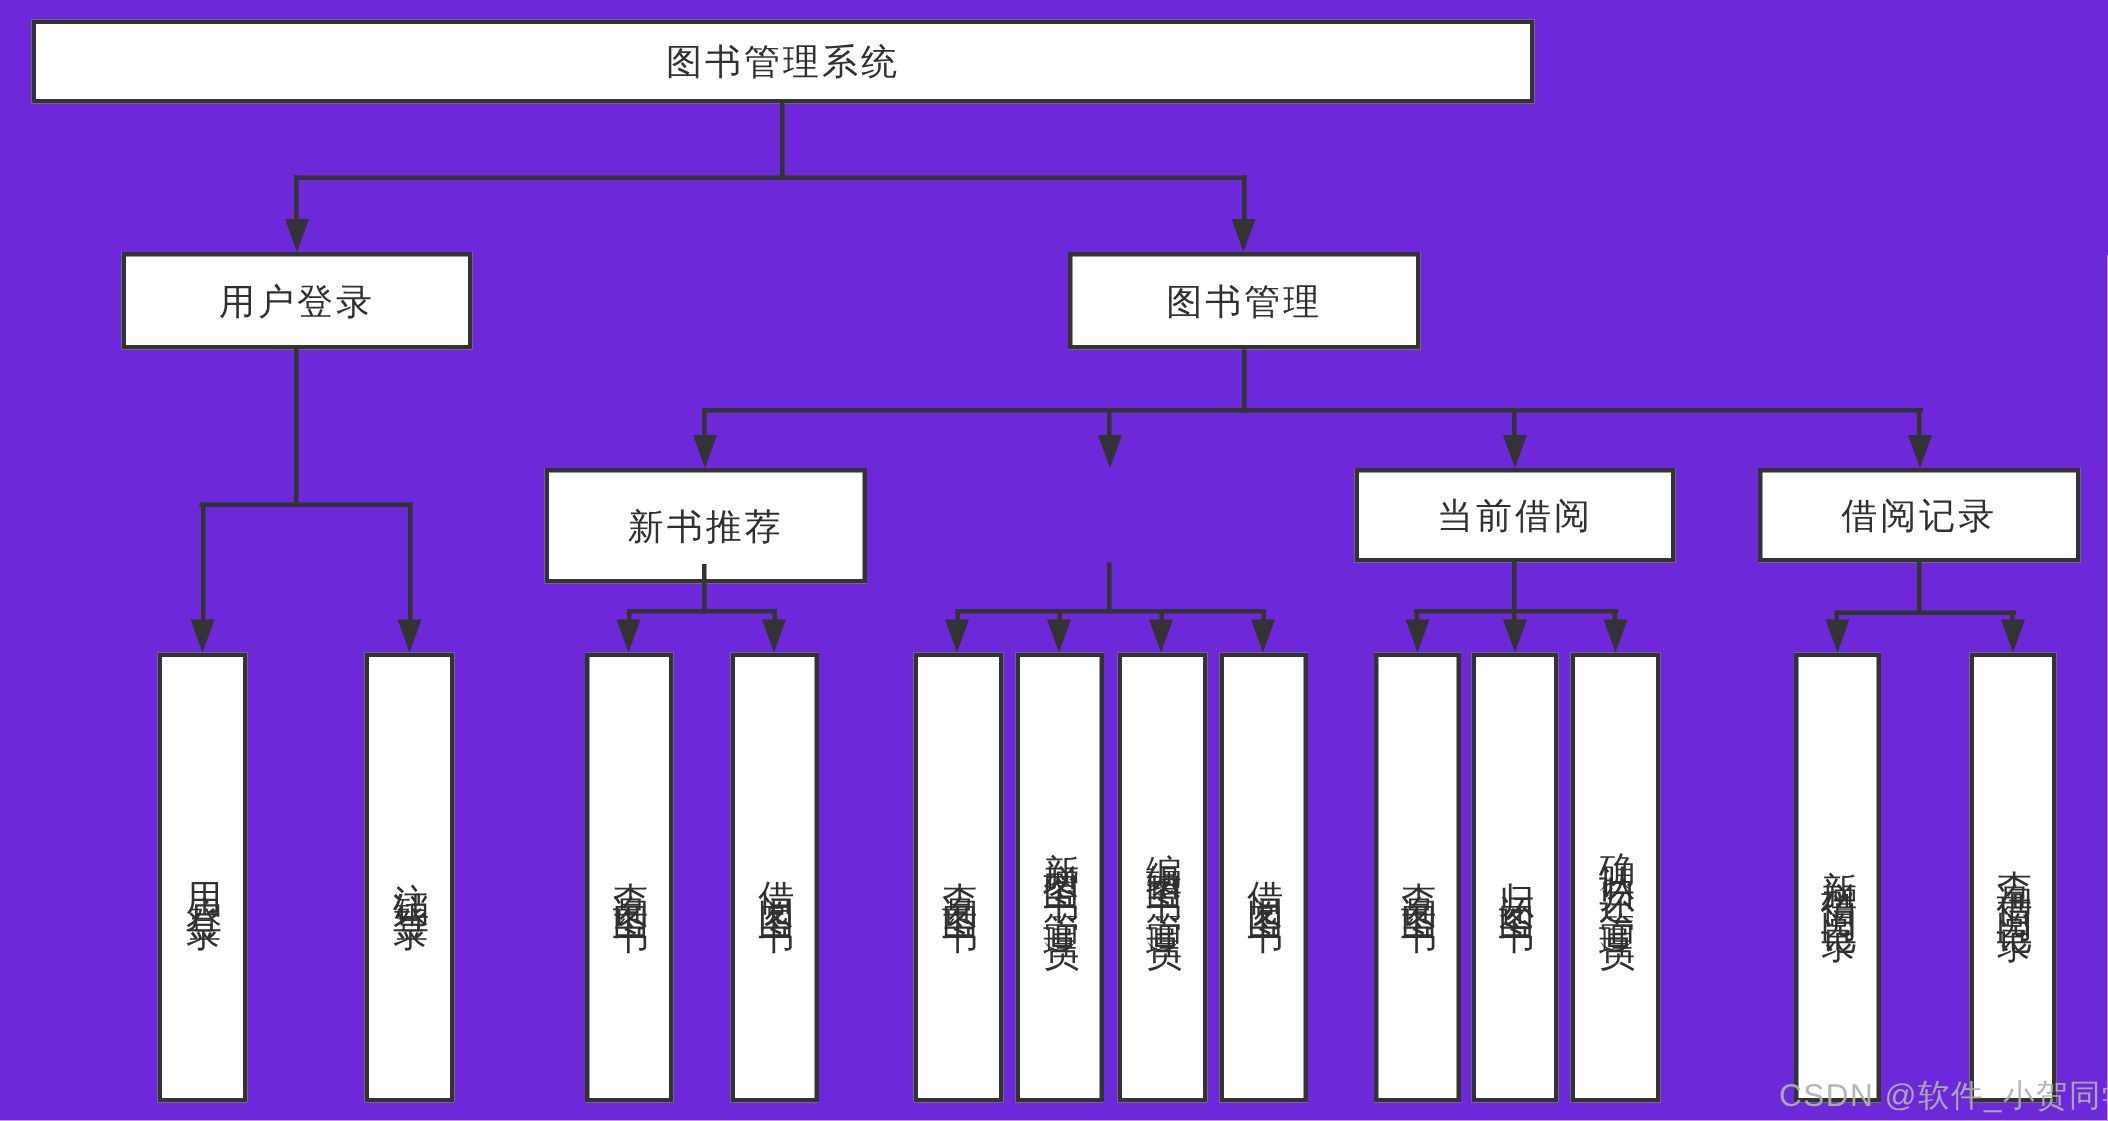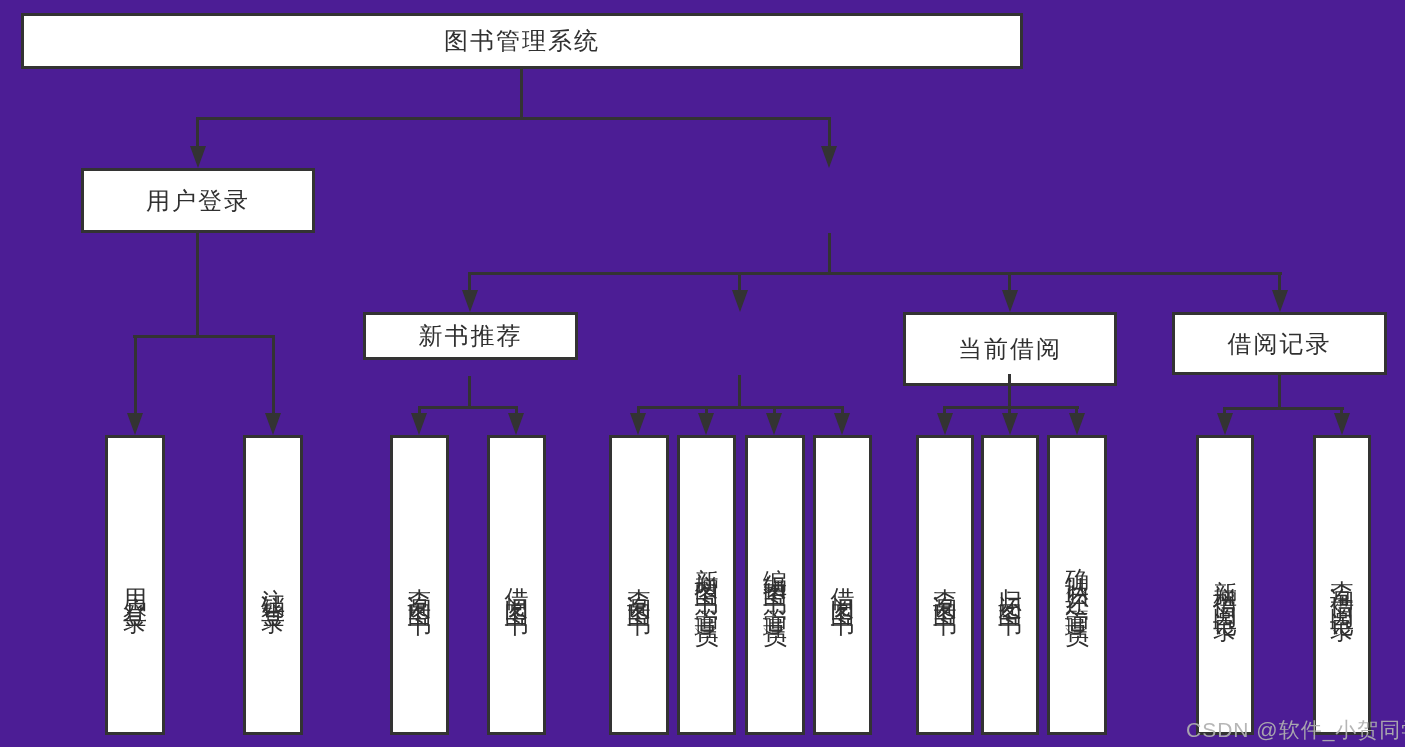--- a/index.html
+++ b/index.html
@@ -1,18 +1,18 @@
 <!DOCTYPE html>
 <html><head>
 <meta charset="utf-8">
 <style>
   *{margin:0;padding:0;box-sizing:border-box}
   html,body{background:#fff}
   body{font-family:"Liberation Sans",sans-serif}
-  .canvas{position:relative;width:1405px;height:747px;background:#4c1d95;overflow:hidden}
+  .canvas{position:relative;width:1405px;height:747px;background:#6d28d9;overflow:hidden}
   .box{position:absolute;border:3px solid #333;background:#fff;display:flex;align-items:center;justify-content:center;color:#303030}
   .box.h span{font-size:24px;letter-spacing:2px;white-space:nowrap}
   .box.v span{writing-mode:vertical-rl;text-orientation:mixed;font-size:24px;line-height:1;letter-spacing:8px}
   .hline,.vline{position:absolute;background:#333}
   .hline{height:3px}
   .vline{width:3px}
   .arrow{position:absolute;width:0;height:0;border-left:8px solid transparent;border-right:8px solid transparent;border-top:22px solid #333}
   .watermark{position:absolute;left:1186px;top:716px;font-size:21px;letter-spacing:1px;color:rgba(176,176,176,.92);white-space:nowrap;z-index:5}
 </style>
 </head>
@@ -20,25 +20,28 @@
 
 <div class="canvas">
 
   <div class="box h" style="left:21px;top:13px;width:1002px;height:56px">
     <span>图书管理系统</span>
   </div>
 
   <div class="box h" style="left:81px;top:168px;width:234px;height:65px">
     <span>用户登录</span>
   </div>
+  <div class="box h" style="left:712px;top:168px;width:235px;height:65px">
+    <span>图书管理</span>
+  </div>
 
-  <div class="box h" style="left:363px;top:312px;width:215px;height:48px">
+  <div class="box h" style="left:363px;top:312px;width:215px;height:77px">
     <span>新书推荐</span>
   </div>
-  <div class="box h" style="left:903px;top:312px;width:214px;height:74px">
+  <div class="box h" style="left:903px;top:312px;width:214px;height:63px">
     <span>当前借阅</span>
   </div>
   <div class="box h" style="left:1172px;top:312px;width:215px;height:63px">
     <span>借阅记录</span>
   </div>
 
   <div class="box v" style="left:105px;top:435px;width:60px;height:300px">
     <span>用户登录</span>
   </div>
   <div class="box v" style="left:243px;top:435px;width:60px;height:300px">

